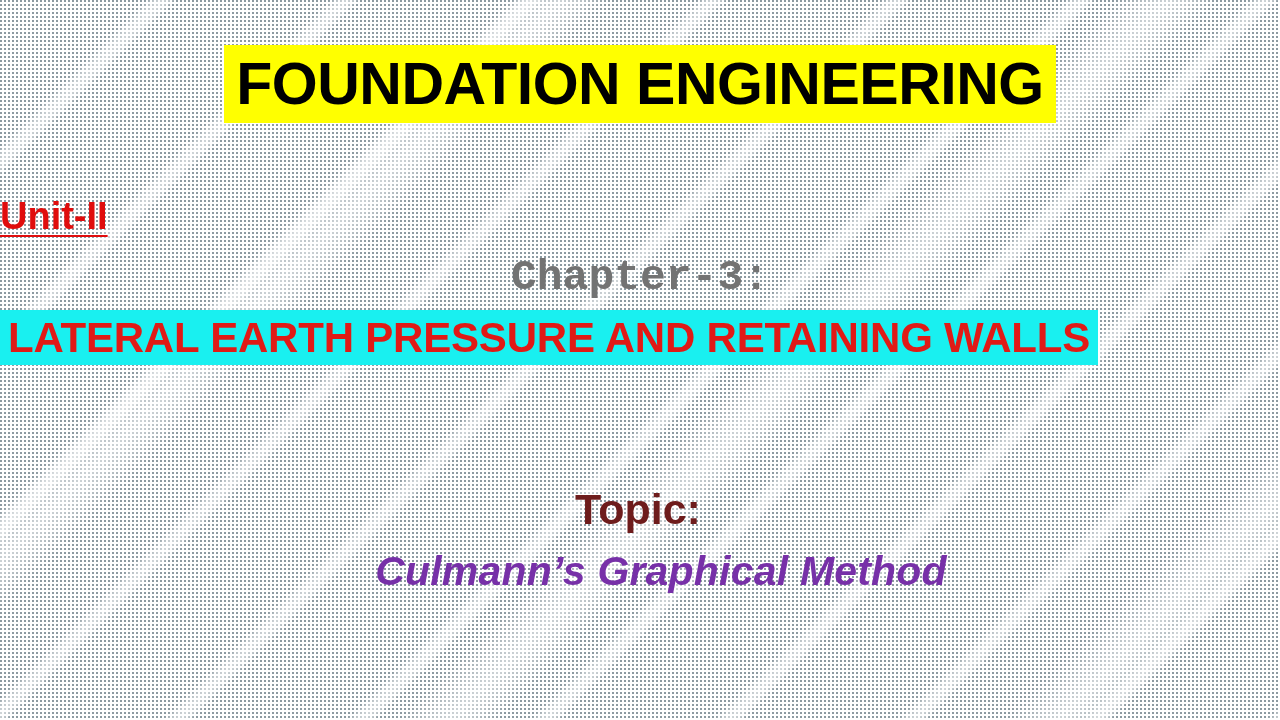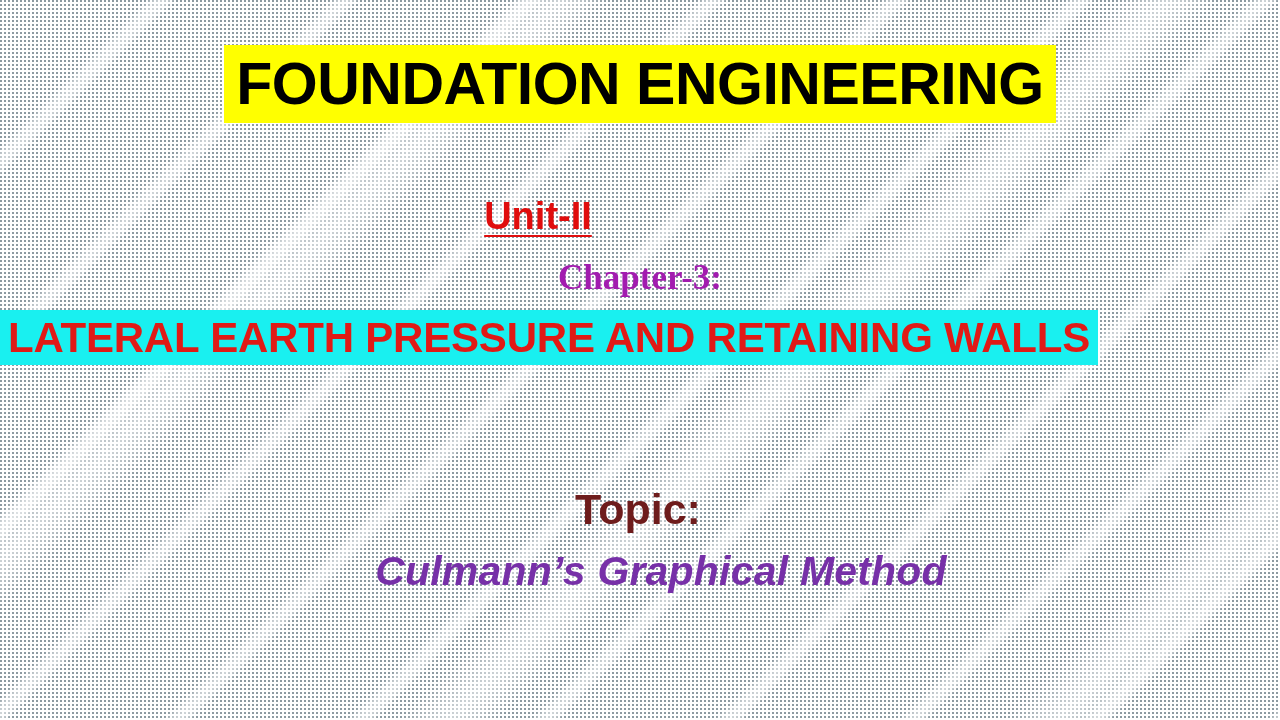--- a/index.html
+++ b/index.html
@@ -102,21 +102,21 @@
     padding: 0 12px;
     white-space: nowrap;
   }
 
   
   .unit-row {
     position: absolute;
     left: 0;
     top: 192px;
     width: 1076px;
-    text-align: center;
+    text-align: left;
   }
 
   .unit-text {
     display: inline-block;
     color: #E00D0D;
     font-family: "Liberation Sans", sans-serif;
     font-weight: bold;
     font-size: 38px;
     line-height: 48px;
     text-decoration: underline;
@@ -129,24 +129,24 @@
   .chapter-row {
     position: absolute;
     left: 0;
     top: 250px;
     width: 1280px;
     text-align: center;
   }
 
   .chapter-text {
     display: inline-block;
-    color: #a21caf;
-    font-family: Liberation Serif, serif;
-    font-weight: bold;
-    font-size: 35px;
+    color: #737373;
+    font-family: Liberation Mono, monospace;
+    font-weight: bold;
+    font-size: 43px;
     line-height: 56px;
     white-space: nowrap;
   }
 
   
   .subject-row {
     position: absolute;
     left: 0;
     top: 310px;
     width: 1017px;

